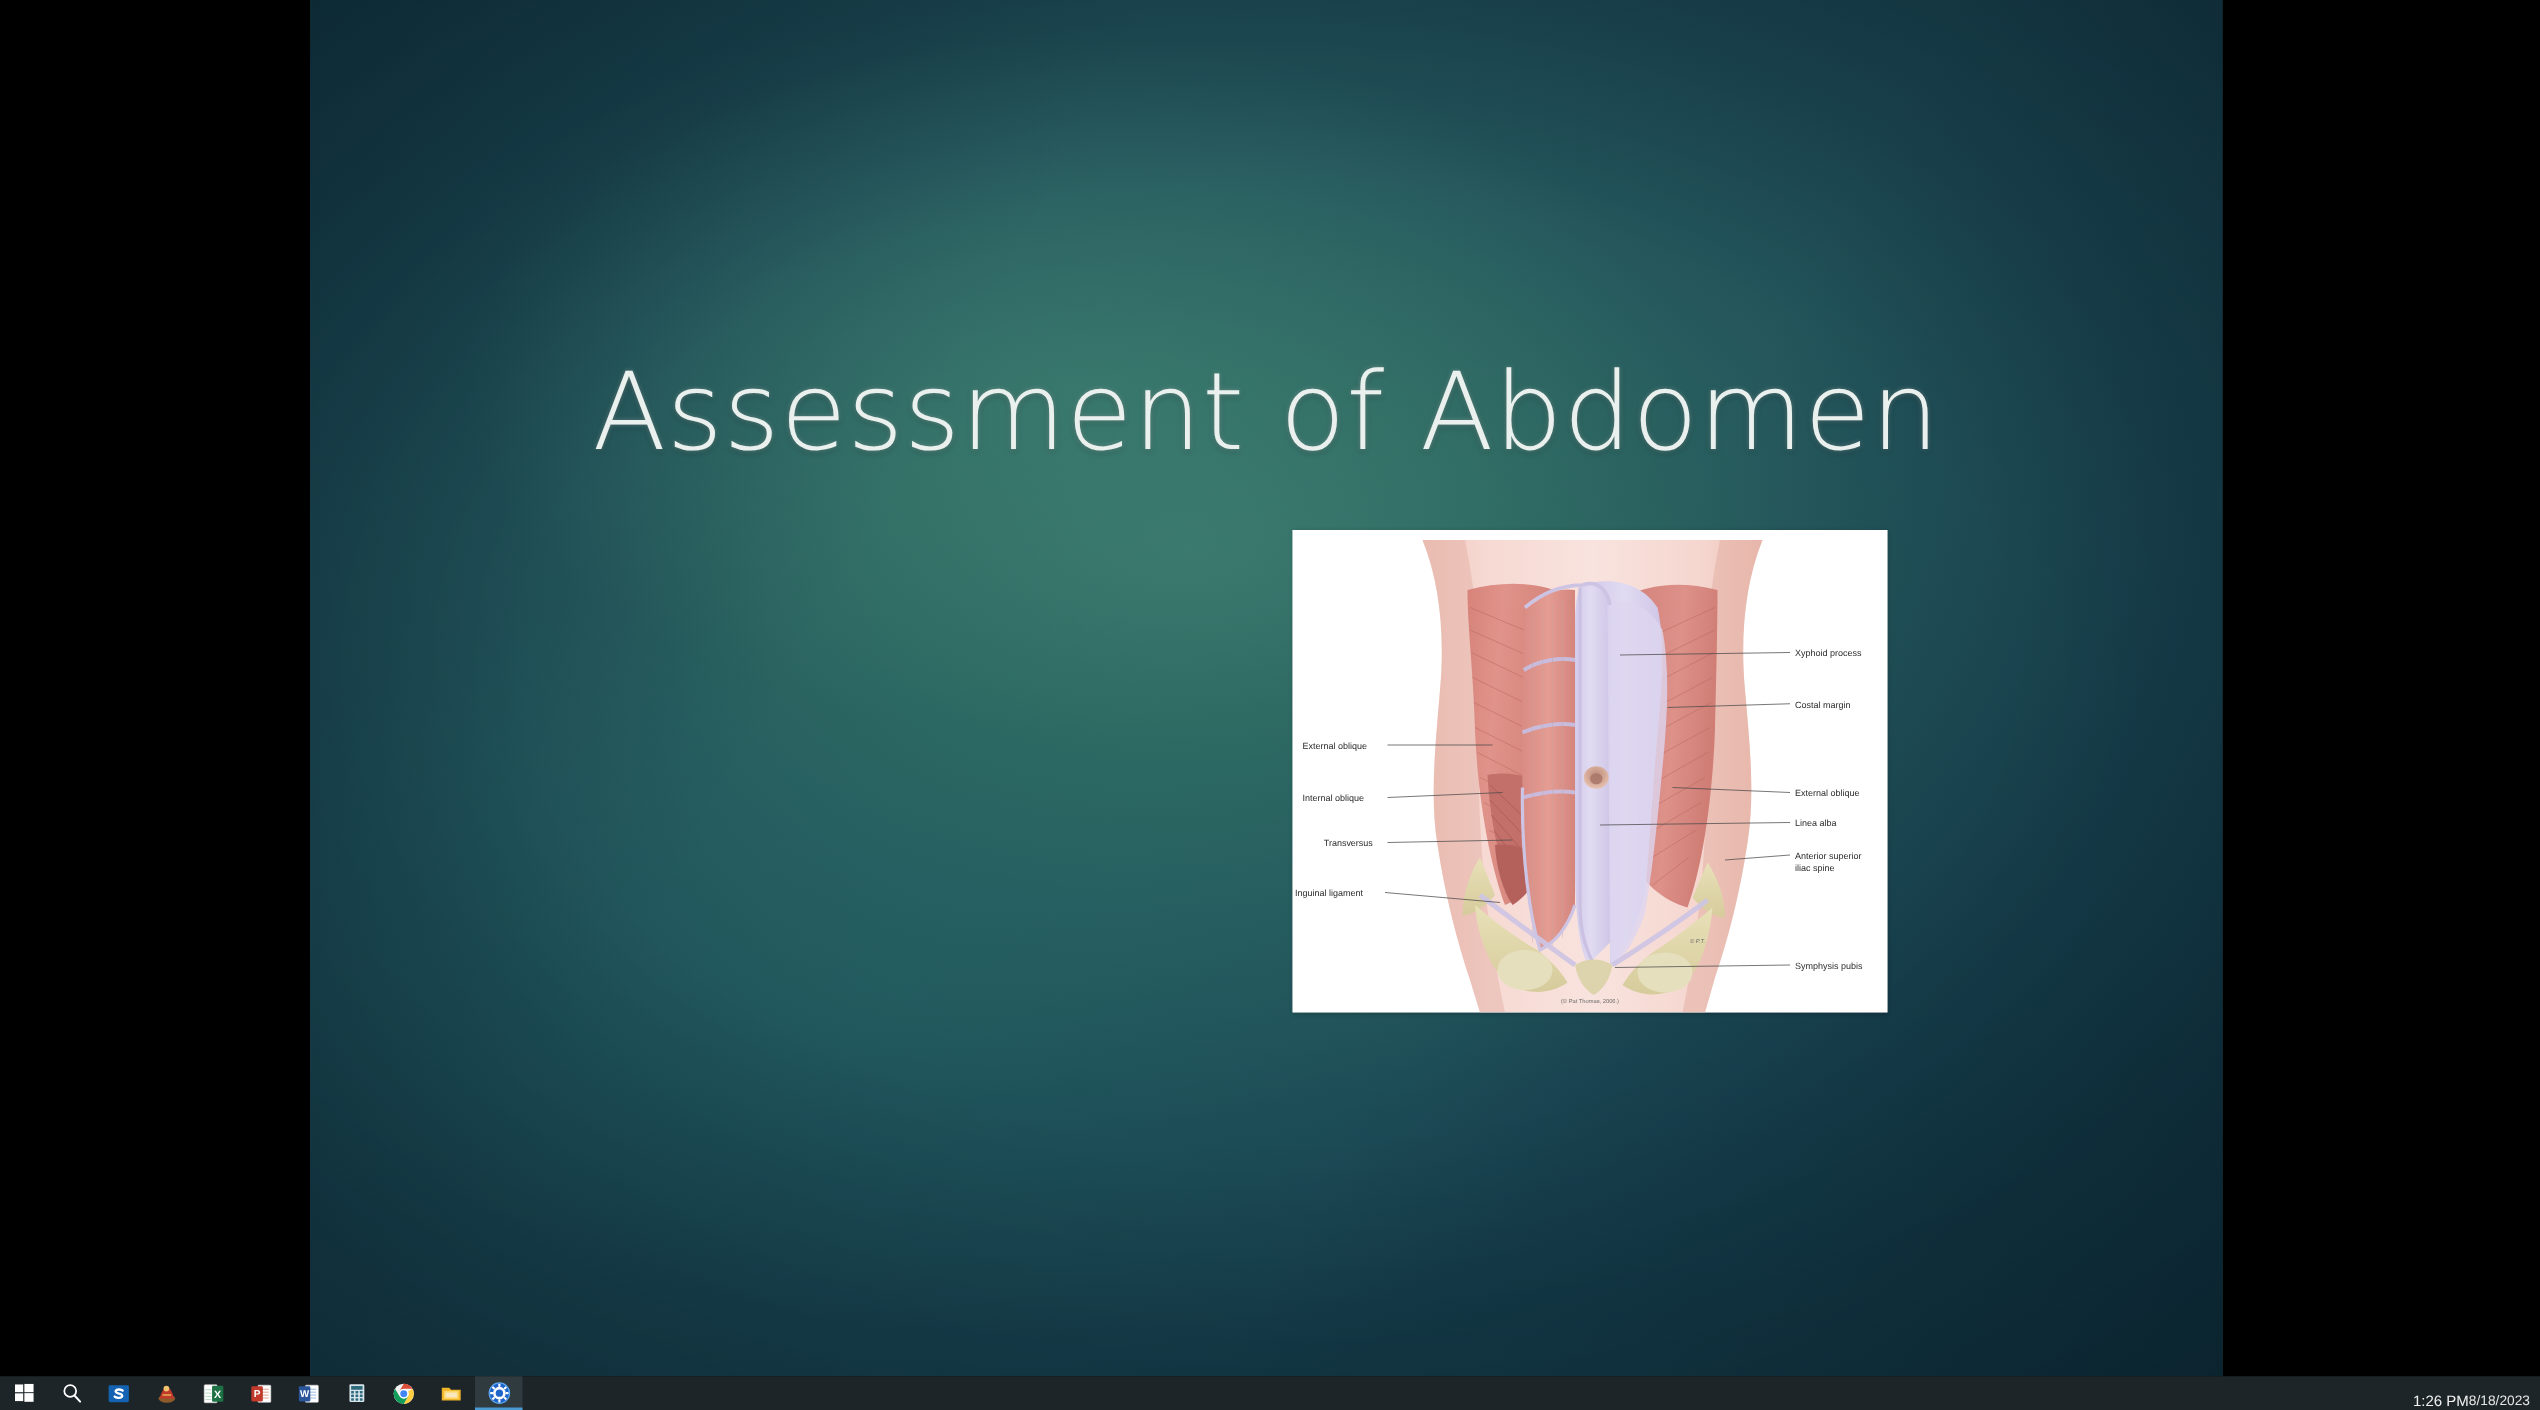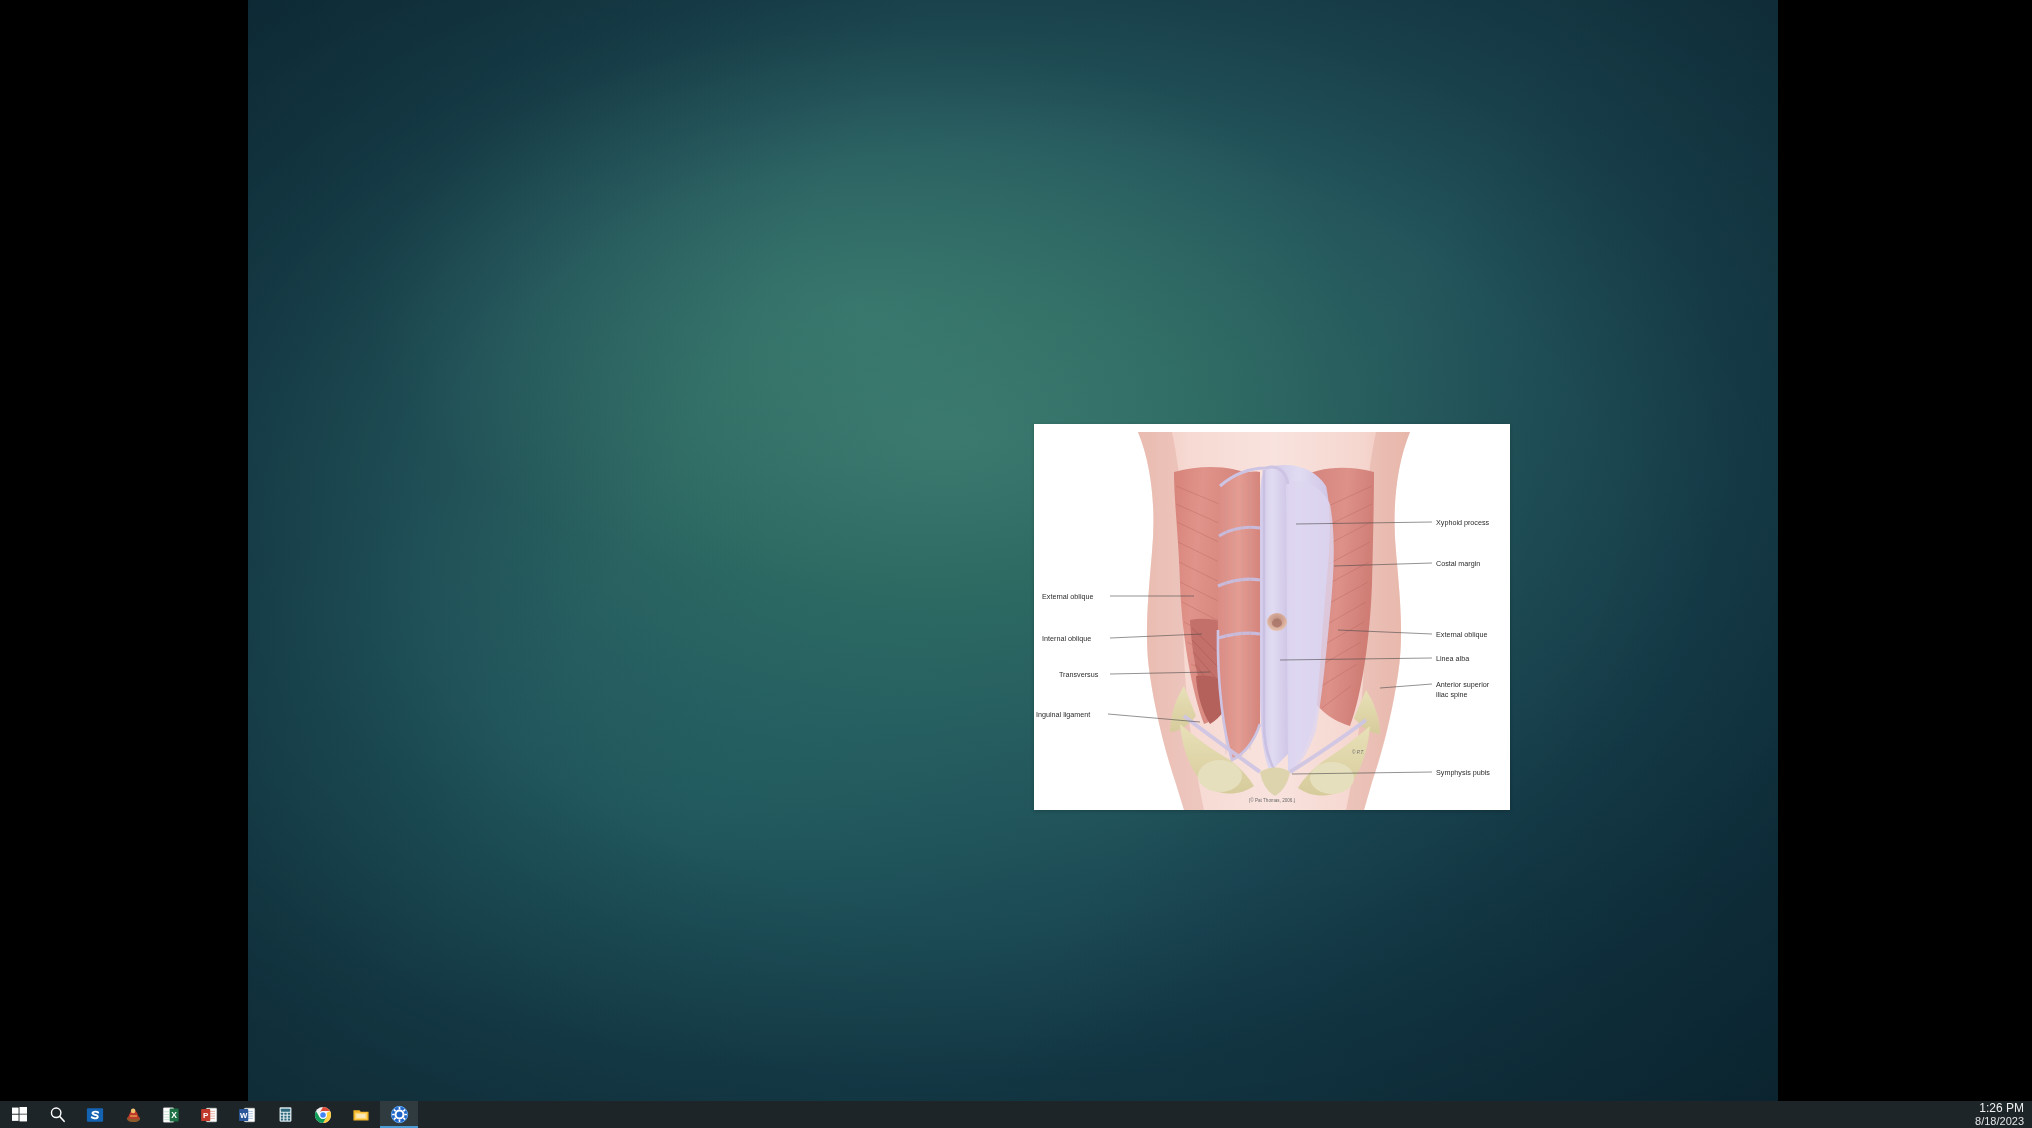--- a/index.html
+++ b/index.html
@@ -118,21 +118,21 @@
     left: 0; right: 0; bottom: 0;
     height: 2px;
     background: #4a9ad4;
   }
   .tb-clock {
     position: absolute;
     right: 8px;
     top: 0;
     height: 27px;
     display: flex;
-    flex-direction: column;
+    flex-direction: row;
     align-items: flex-end;
     justify-content: center;
     color: #f0f0f0;
     font-family: "Liberation Sans", sans-serif;
     font-size: 12px;
     line-height: 13px;
   }
   .tb-clock .d { font-size: 11px; color: #e4e4e4; }
 
   .ico { display: block; }
@@ -140,20 +140,21 @@
 </head>
 <body>
 
 <div id="screen">
 
   <div id="slide">
     <div class="bg-base"></div>
     <div class="bg-sheen"></div>
     <div class="bg-vignette"></div>
 
+    <div id="slide-title">Assessment of Abdomen</div>
 
     <div id="figure">
       <svg viewBox="0 0 476 386" preserveAspectRatio="none">
         <defs>
           <linearGradient id="skin" x1="0" y1="0" x2="1" y2="0">
             <stop offset="0%" stop-color="#f0c7bd"></stop>
             <stop offset="18%" stop-color="#f6d9d2"></stop>
             <stop offset="50%" stop-color="#f9e3de"></stop>
             <stop offset="82%" stop-color="#f5d6cf"></stop>
             <stop offset="100%" stop-color="#eec2b7"></stop>

